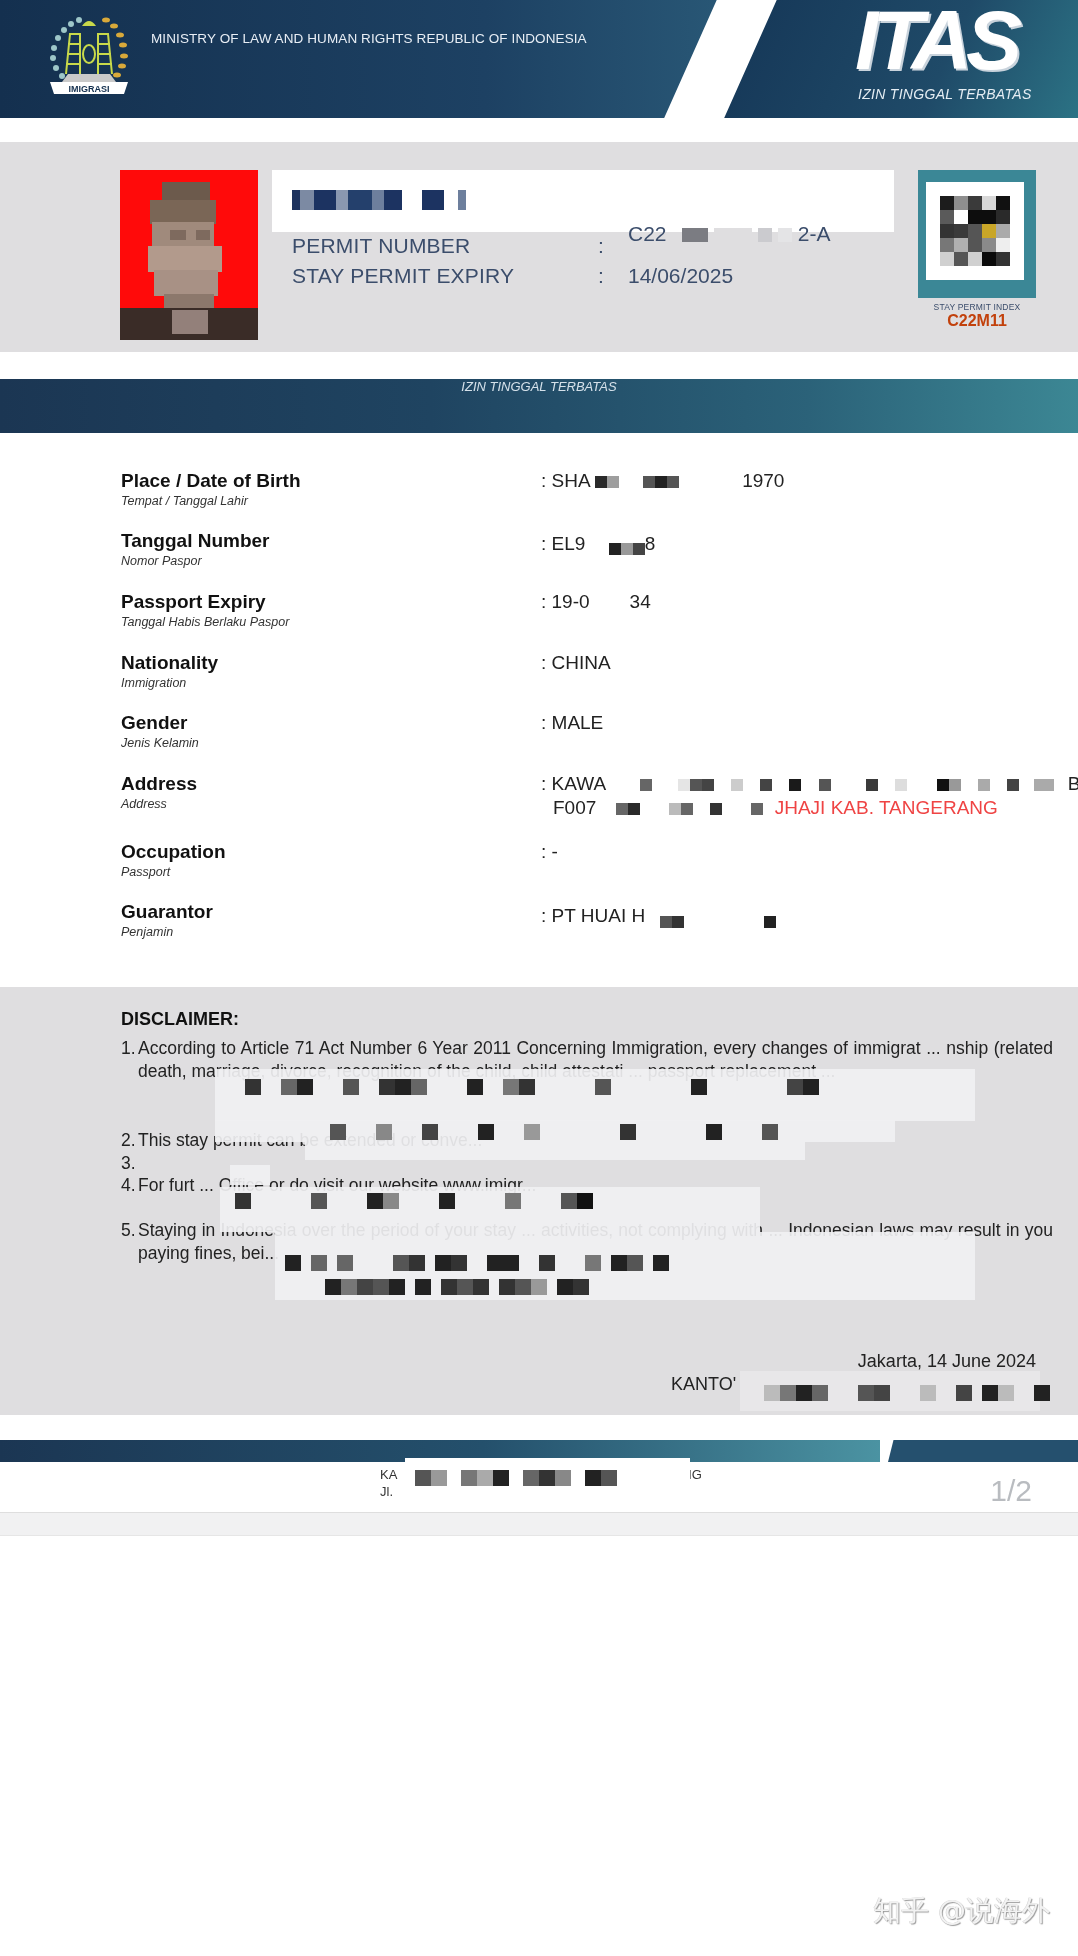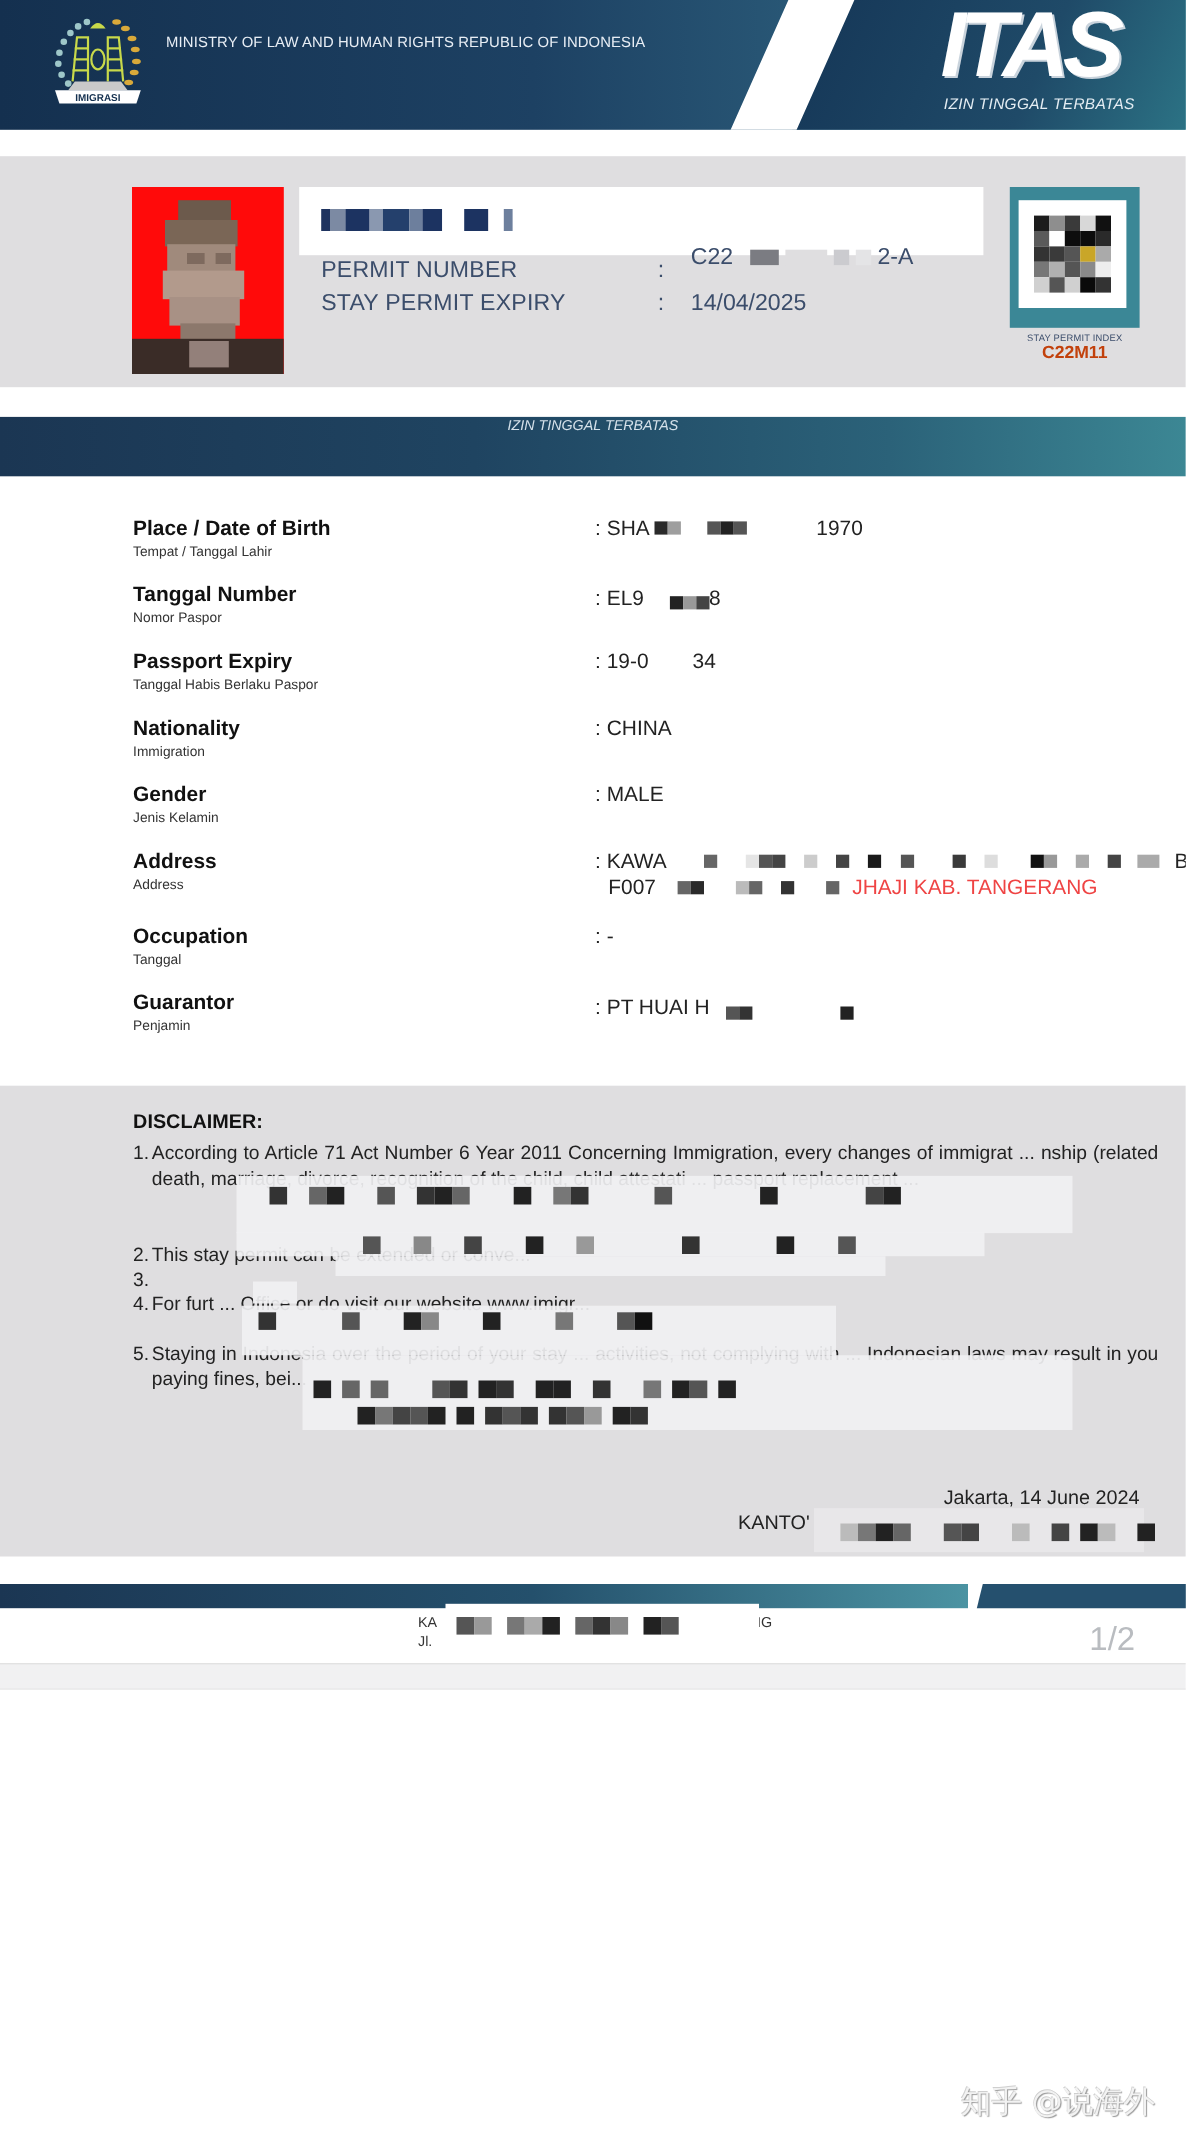--- a/index.html
+++ b/index.html
@@ -94,21 +94,21 @@
   .title-main {
     display: block; padding-top: 6px; color: #ffffff; font-size: 27px; font-weight: bold; letter-spacing: 0.2px;
   }
   .title-sub {
     display: block; margin-top: 0px; color: #d5e1ea; font-size: 13px; font-style: italic;
   }
 
   
   .field { position: absolute; left: 121px; }
   .field-label { display: block; font-size: 19px; font-weight: bold; color: #111111; }
-  .field-sublabel { display: block; font-size: 12.5px; color: #333333; margin-top: 2px; }
+  .field-sublabel { display: block; font-size: 12.5px; font-style: italic; color: #333333; margin-top: 2px; }
   .field-value {
     position: absolute; left: 420px; font-size: 19px; color: #222222; white-space: nowrap;
   }
   .px-row { display: inline-block; vertical-align: middle; }
   .px-row span { display: inline-block; width: 12px; height: 12px; margin-right: 0; }
 
   
   .disclaimer {
     position: absolute; left: 0; top: 987px; width: 1078px; height: 428px;
     background: #dfdee0;
@@ -254,21 +254,21 @@
     <span>C22</span>
     <span class="redact" style="width:26px;height:14px;background:#7b7c82;margin-left:10px;"></span>
     <span class="redact" style="width:38px;height:14px;background:#dfdee0;"></span>
     <span class="redact" style="width:14px;height:14px;background:#cbcbcf;"></span>
     <span class="redact" style="width:14px;height:14px;background:#e4e4e6;"></span>
     <span>2-A</span>
   </div>
 
   <div class="permit-label" style="left:292px;top:122px;">STAY PERMIT EXPIRY</div>
   <div class="permit-colon" style="left:598px;top:122px;">:</div>
-  <div class="permit-value" style="left:628px;top:122px;">14/04/2025</div>
+  <div class="permit-value" style="left:628px;top:122px;">14/06/2025</div>
 
   <div class="qr-frame">
     <div class="qr-inner">
       <div class="qr-grid">
         <span style="background:#1c1c1c"></span>
           <span style="background:#8e8e8e"></span>
           <span style="background:#3a3a3a"></span>
           <span style="background:#d8d8d8"></span>
           <span style="background:#111"></span>
         <span style="background:#5a5a5a"></span>
@@ -369,21 +369,21 @@
       <span style="background:#bbb"></span><span style="background:#666"></span><span style="width:12px;background:transparent"></span>
       <span style="background:#333"></span><span style="width:24px;background:transparent"></span>
       <span style="background:#666"></span>
     </span>
     <span style="margin-left:6px;color:#ef4444">JHAJI KAB. TANGERANG</span>
   </div>
 </div>
 
 <div class="field" style="top:841px;">
   <span class="field-label">Occupation</span>
-  <span class="field-sublabel">Tanggal</span>
+  <span class="field-sublabel">Passport</span>
   <div class="field-value" style="top:0;">: -</div>
 </div>
 
 <div class="field" style="top:901px;">
   <span class="field-label">Guarantor</span>
   <span class="field-sublabel">Penjamin</span>
   <div class="field-value" style="top:0;">
     <span>: PT HUAI H</span>
     <span class="px-row" style="margin-left:10px;margin-top:10px"><span style="background:#555"></span><span style="background:#333"></span><span style="width:80px;background:transparent"></span><span style="background:#222"></span></span>
   </div>

